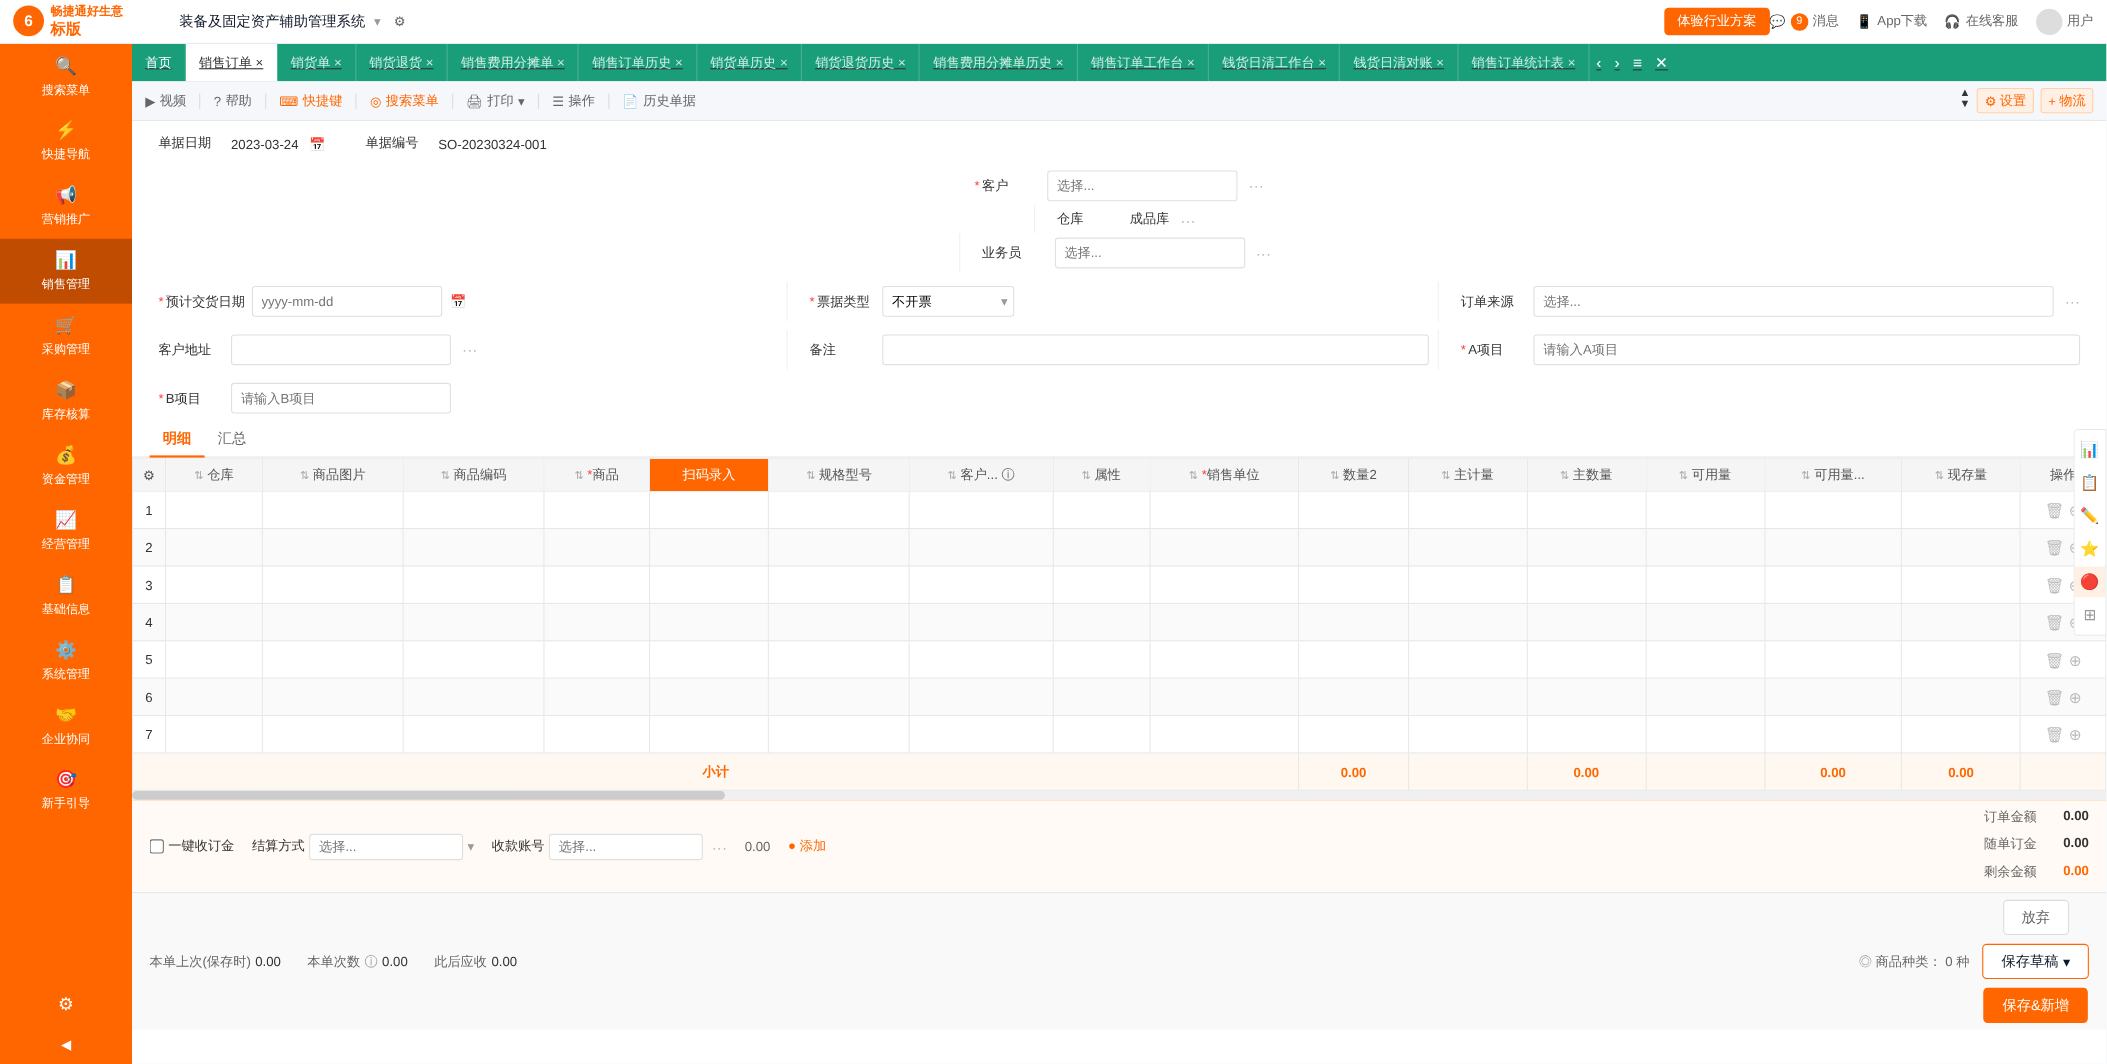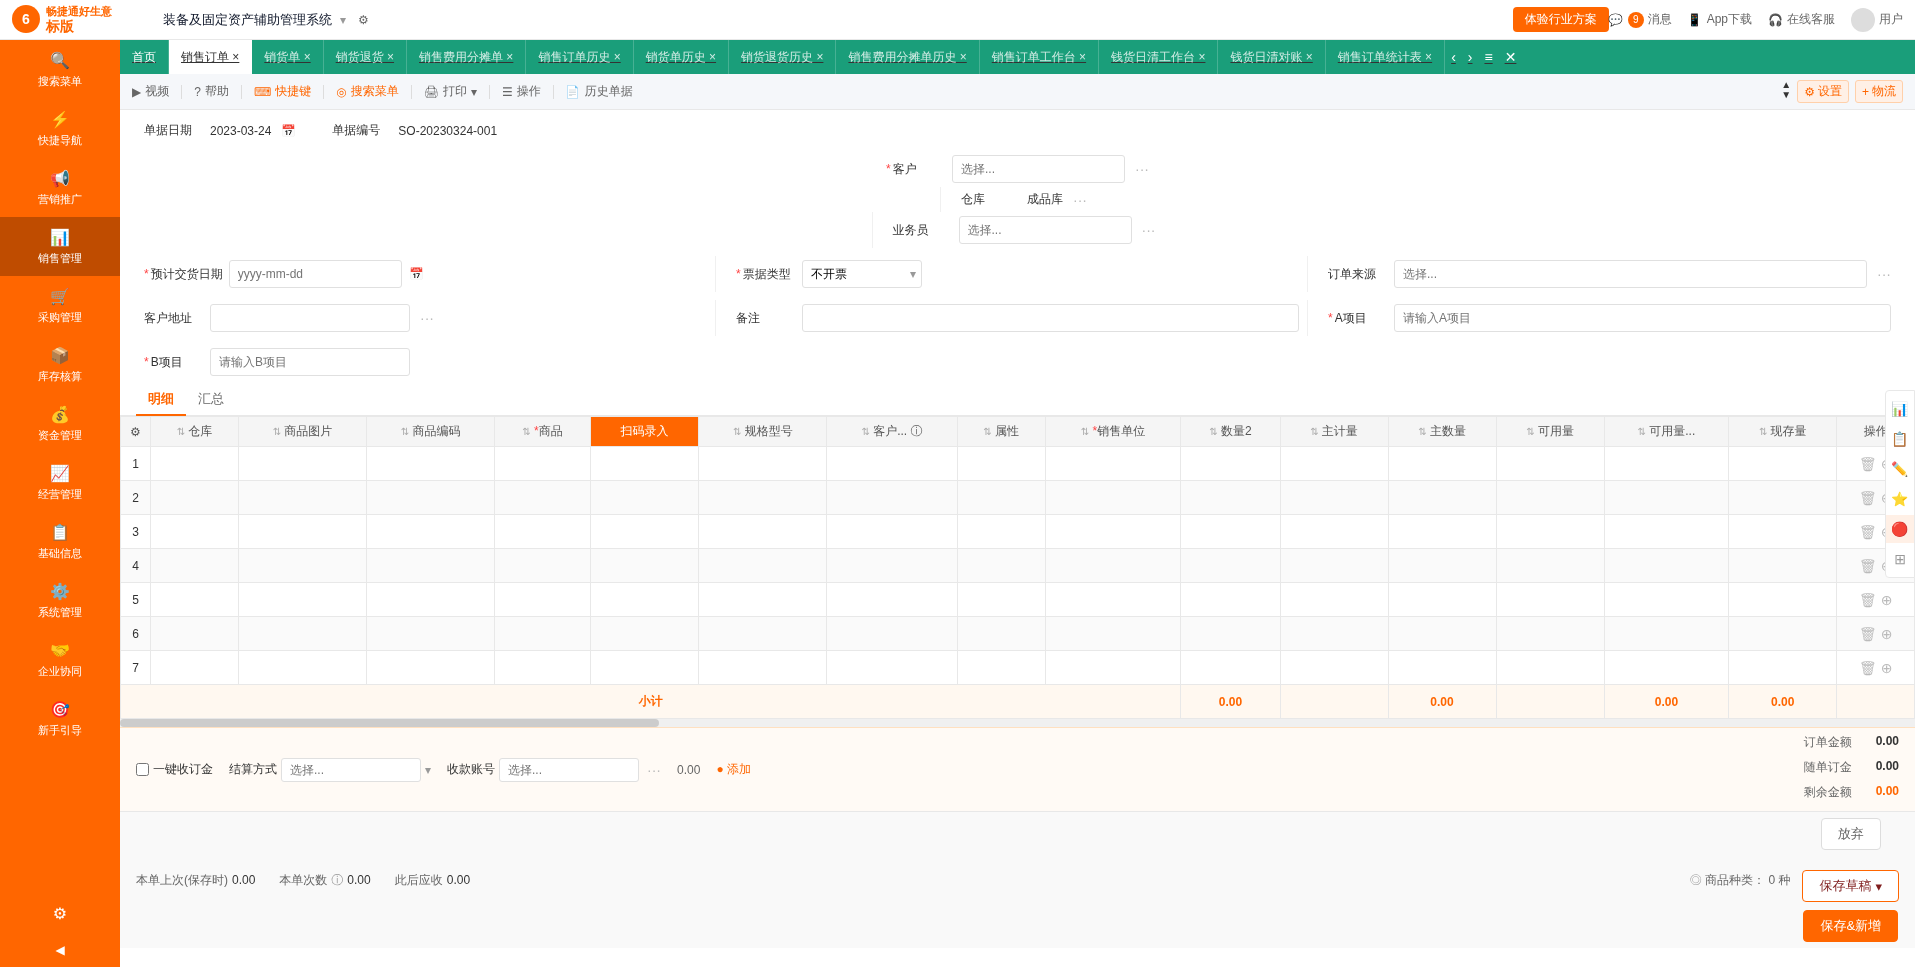--- a/index.html
+++ b/index.html
@@ -89,21 +89,21 @@
     .bottom-right { margin-left: auto; display: flex; align-items: center; gap: 12px; }
     .goods-count { color: #666; }
     .summary-row { display: flex; justify-content: space-between; gap: 24px; margin-bottom: 4px; color: #666; }
     .summary-val { color: #333; font-weight: bold; }
     .summary-val.orange { color: #ff6600; }
 
     
     .action-btns { display: flex; gap: 8px; align-items: center; flex-direction: column; }
     .btn { border-radius: 4px; padding: 6px 16px; font-size: 13px; cursor: pointer; border: 1px solid #ddd; background: white; color: #333; height: 32px; display: flex; align-items: center; }
     .btn-discard { color: #666; }
-    .btn-save { background: white; color: #7f1d1d; border: 1px solid #ff6600; margin-top: 12px; }
+    .btn-save { background: white; color: #0f172a; border: 1px solid #ff6600; }
     .btn-save-new { background: #ff6600; color: white; border: 1px solid #ff6600; }
 
     
     .right-panel { position: fixed; right: 0; top: 50%; transform: translateY(-50%); display: flex; flex-direction: column; gap: 2px; background: white; border: 1px solid #e8e8e8; border-radius: 4px 0 0 4px; padding: 4px 0; z-index: 50; }
     .right-panel-item { width: 28px; height: 28px; display: flex; align-items: center; justify-content: center; cursor: pointer; color: #999; font-size: 14px; }
     .right-panel-item.orange { color: #ff6600; background: #fff0e6; }
 
     
     .scroll-indicator { height: 8px; background: #f0f0f0; position: relative; margin: 0; }
     .scroll-thumb { height: 8px; background: #ccc; border-radius: 4px; width: 30%; margin-left: 0; }

